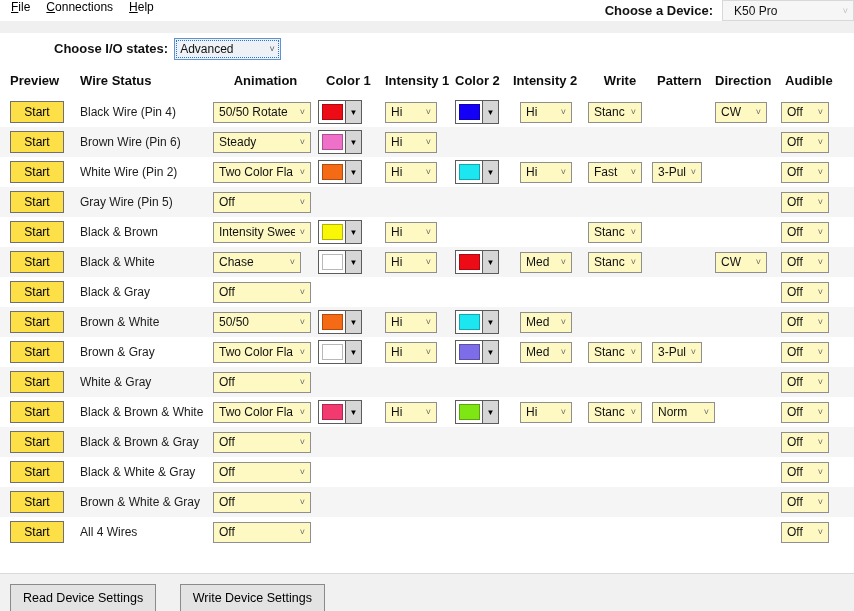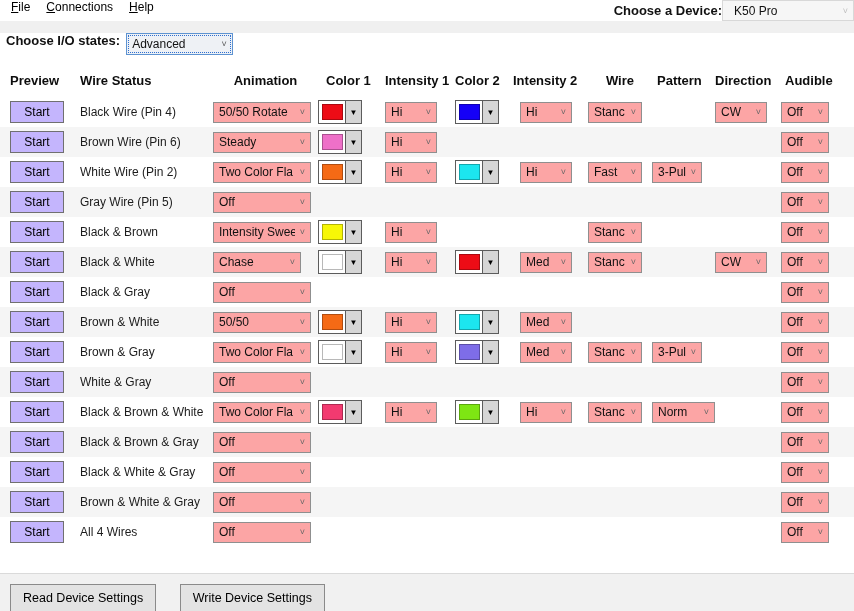--- a/index.html
+++ b/index.html
@@ -5,30 +5,30 @@
   * { margin:0; padding:0; box-sizing:border-box; }
   html,body { width:854px; height:611px; overflow:hidden; background:#fff;
     font-family:"Liberation Sans","DejaVu Sans",sans-serif; color:#111; }
 
   
   .menubar { display:flex; align-items:flex-start; height:21px; background:#fff; padding-left:3px; }
   .menu-items { display:flex; align-items:center; }
   .menu-item { font-size:12px; padding:0 8px; color:#000; cursor:default; }
   .menu-item u { text-decoration:underline; }
   .device-group { margin-left:auto; display:flex; align-items:center; }
-  .device-label { font-weight:bold; font-size:13px; margin-right:0; }
+  .device-label { font-weight:bold; font-size:13px; margin-right:9px; }
   .device-combo { width:132px; height:21px; background:#f6f6f6; border:1px solid #d8d8d8;
     display:flex; align-items:center; font-size:12px; }
   .device-combo .ct { flex:1; padding-left:11px; white-space:nowrap; overflow:hidden; }
   .device-combo .ca { color:#bdbdbd; font-size:9px; padding-right:5px; }
 
   .gray-band { height:12px; background:#f0f0f0; }
 
   
-  .io-row { height:31px; display:flex; align-items:flex-start; padding-left:6px; background:#fff; }
+  .io-row { height:31px; display:flex; align-items:center; padding-left:6px; background:#fff;margin-left:48px; }
   .io-label { font-weight:bold; font-size:13px; margin-right:6px; }
   .io-combo { width:107px; height:22px; background:#eef1f5; border:1px solid #5e93d1;
     outline:1px dotted #2f6fd0; outline-offset:-3px; display:flex; align-items:center; font-size:12px; }
   .io-combo .ct { flex:1; padding-left:5px; }
   .io-combo .ca { color:#555; font-size:9px; width:16px; text-align:center; }
 
   
   .grid-cols { display:grid; padding-left:10px;
     grid-template-columns:70px 133px 105px 67px 70px 65px 68px 64px 63px 66px 50px; }
   .table-header-row { height:33px; align-items:center; font-weight:bold; font-size:13px; color:#0d0d0d; }
@@ -36,25 +36,25 @@
   .h-anim,.h-speed { text-align:center; }
   .h-color1 { padding-left:8px; }
   .h-int2 { margin-left:-7px; }
   .h-pattern { padding-left:5px; }
   .h-aud { padding-left:4px; }
 
   .row { height:30px; align-items:center; }
   .row:nth-child(even) { background:#f5f5f5; }
   .cell { display:flex; align-items:center; }
 
-  .start-btn { width:54px; height:22px; background:#c4b5fd; border:1px solid #707070;
+  .start-btn { width:54px; height:22px; background:#fde047; border:1px solid #707070;
     font-size:12px; font-family:inherit; color:#000; cursor:default; }
   .wire-label { font-size:12px; color:#1c1c1c; white-space:nowrap; }
 
-  .combo { height:21px; background:#fca5a5; border:1px solid #8f8f8f; display:flex;
+  .combo { height:21px; background:#fef9c3; border:1px solid #8f8f8f; display:flex;
     align-items:center; font-size:12px; color:#111; overflow:hidden; white-space:nowrap; }
   .combo .ct { flex:1; padding-left:5px; overflow:hidden; }
   .combo .ca { flex:0 0 15px; text-align:center; color:#666; font-size:9px; }
 
   .color-ctl { width:44px; height:24px; border:1px solid #5c5c5c; background:#fff; display:flex; }
   .swatch { flex:1; display:flex; align-items:center; justify-content:center; background:#fff; }
   .swatch i { display:block; width:21px; height:16px; border:1px solid rgba(0,0,0,.28); }
   .carrow { flex:0 0 16px; background:#d6d6d6; border-left:1px solid #5c5c5c;
     display:flex; align-items:center; justify-content:center; font-size:8px; color:#000; }
 
@@ -98,21 +98,21 @@
 </div>
 
 <div class="grid-cols table-header-row">
     <div class="hcell h-preview">Preview</div>
     <div class="hcell h-wire">Wire Status</div>
     <div class="hcell h-anim">Animation</div>
     <div class="hcell h-color1">Color 1</div>
     <div class="hcell h-int1">Intensity 1</div>
     <div class="hcell h-color2">Color 2</div>
     <div class="hcell h-int2">Intensity 2</div>
-    <div class="hcell h-speed">Wire</div>
+    <div class="hcell h-speed">Write</div>
     <div class="hcell h-pattern">Pattern</div>
     <div class="hcell h-dir">Direction</div>
     <div class="hcell h-aud">Audible</div>
   </div>
 
 <div class="table-body">
     <div class="grid-cols row">
       <div class="cell">
         <button class="start-btn">Start</button>
       </div>

